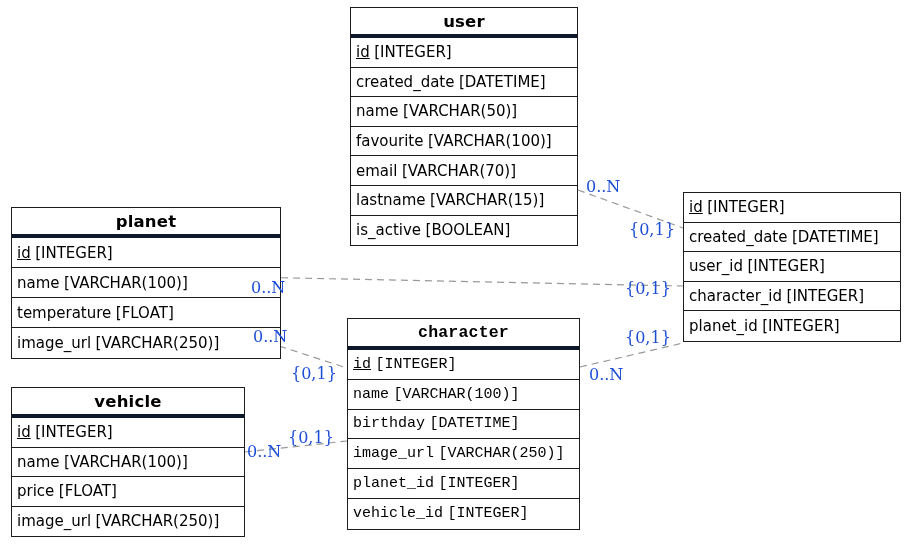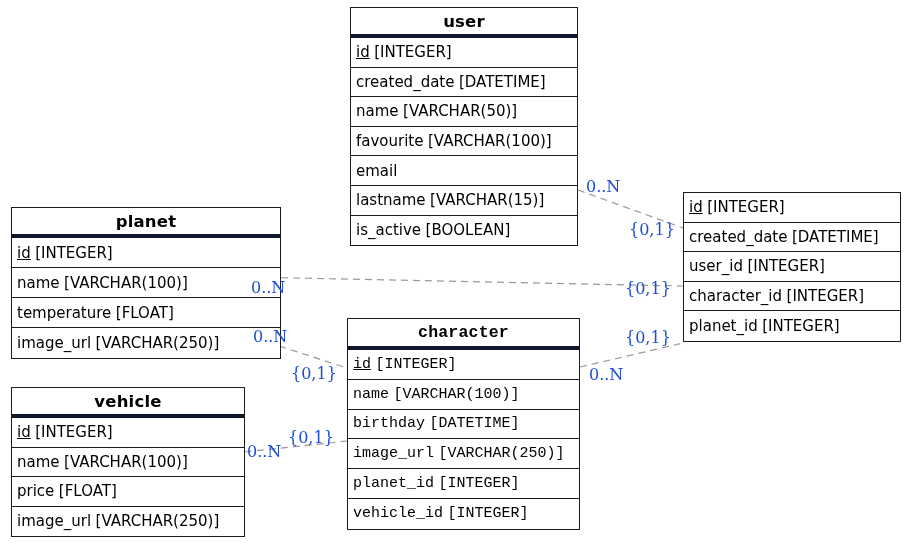--- a/index.html
+++ b/index.html
@@ -62,20 +62,21 @@
     <div class="row">
         <span class="fname">name</span>
         <span class="ftype">[VARCHAR(50)]</span>
       </div>
     <div class="row">
         <span class="fname">favourite</span>
         <span class="ftype">[VARCHAR(100)]</span>
       </div>
     <div class="row">
         <span class="fname">email</span>
+        <span class="ftype">[VARCHAR(70)]</span>
       </div>
     <div class="row">
         <span class="fname">lastname</span>
         <span class="ftype">[VARCHAR(15)]</span>
       </div>
     <div class="row">
         <span class="fname">is_active</span>
         <span class="ftype">[BOOLEAN]</span>
       </div>
   </div>

